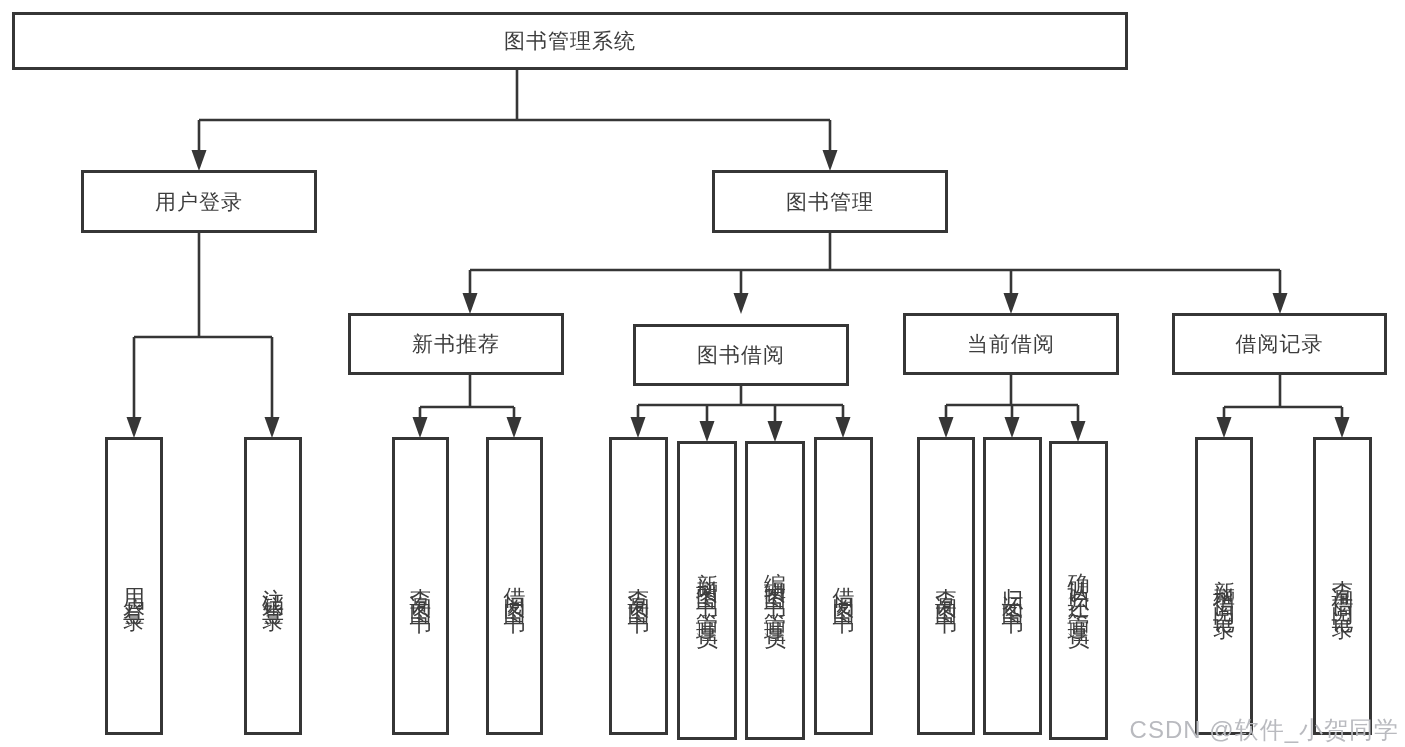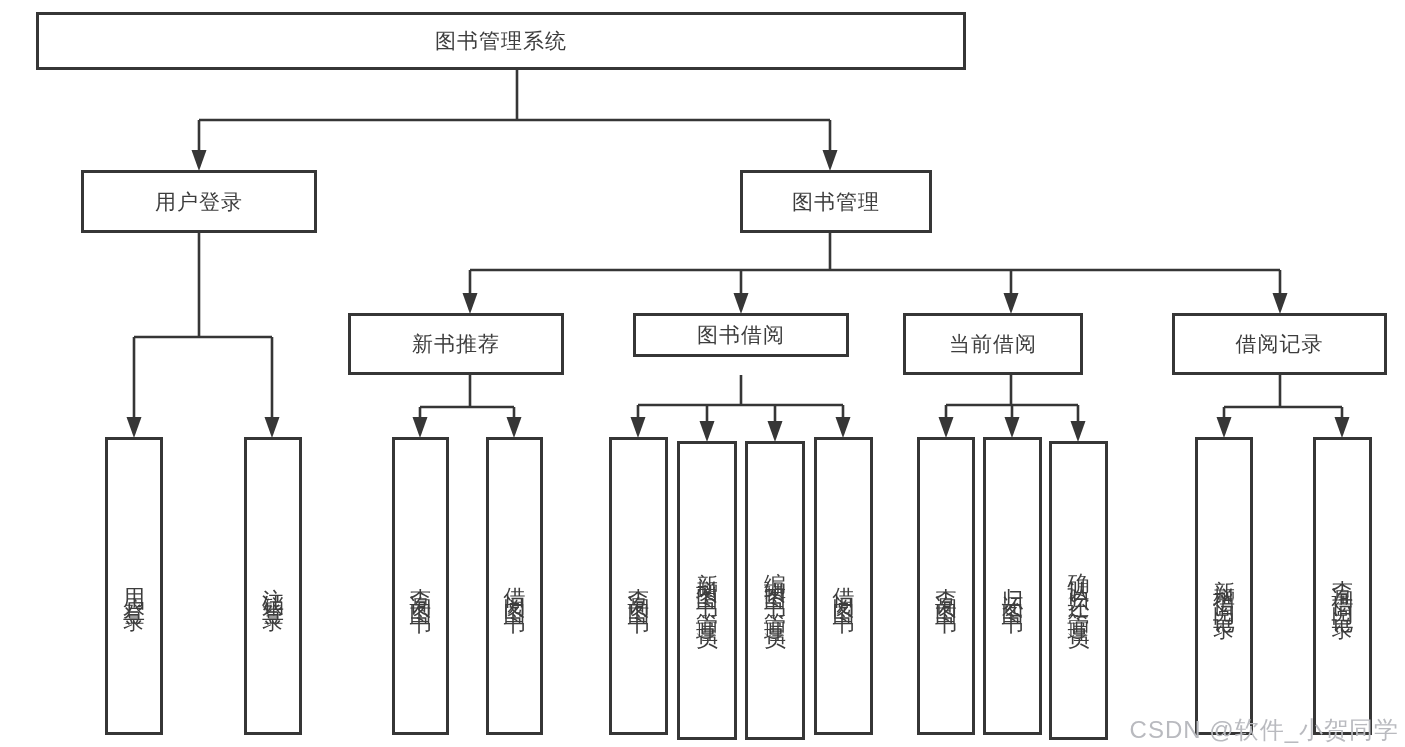--- a/index.html
+++ b/index.html
@@ -45,38 +45,38 @@
         <polygon points="767.5,421 782.5,421 775,442"></polygon>
         <polygon points="835.5,417 850.5,417 843,438"></polygon>
         <polygon points="938.5,417 953.5,417 946,438"></polygon>
         <polygon points="1004.5,417 1019.5,417 1012,438"></polygon>
         <polygon points="1070.5,421 1085.5,421 1078,442"></polygon>
         <polygon points="1216.5,417 1231.5,417 1224,438"></polygon>
         <polygon points="1334.5,417 1349.5,417 1342,438"></polygon>
       </g>
   </svg>
 
-  <div class="node" style="left:12px;top:12px;width:930px;height:58px;margin-left:24px;">
+  <div class="node" style="left:12px;top:12px;width:1116px;height:58px;">
     <span class="h-label">图书管理系统</span>
   </div>
 
   <div class="node" style="left:81px;top:170px;width:236px;height:63px;">
     <span class="h-label">用户登录</span>
   </div>
-  <div class="node" style="left:740px;top:170px;width:192px;height:63px;">
+  <div class="node" style="left:712px;top:170px;width:236px;height:63px;">
     <span class="h-label">图书管理</span>
   </div>
 
   <div class="node" style="left:348px;top:313px;width:216px;height:62px;">
     <span class="h-label">新书推荐</span>
   </div>
-  <div class="node" style="left:633px;top:313px;width:216px;height:44px;">
+  <div class="node" style="left:633px;top:324px;width:216px;height:62px;">
     <span class="h-label">图书借阅</span>
   </div>
-  <div class="node" style="left:903px;top:313px;width:180px;height:62px;">
+  <div class="node" style="left:903px;top:313px;width:216px;height:62px;">
     <span class="h-label">当前借阅</span>
   </div>
   <div class="node" style="left:1172px;top:313px;width:215px;height:62px;">
     <span class="h-label">借阅记录</span>
   </div>
 
   <div class="node leaf" style="left:105px;top:437px;width:58px;height:298px;">
     <span class="v-label">用户登录</span>
   </div>
   <div class="node leaf" style="left:244px;top:437px;width:58px;height:298px;">

